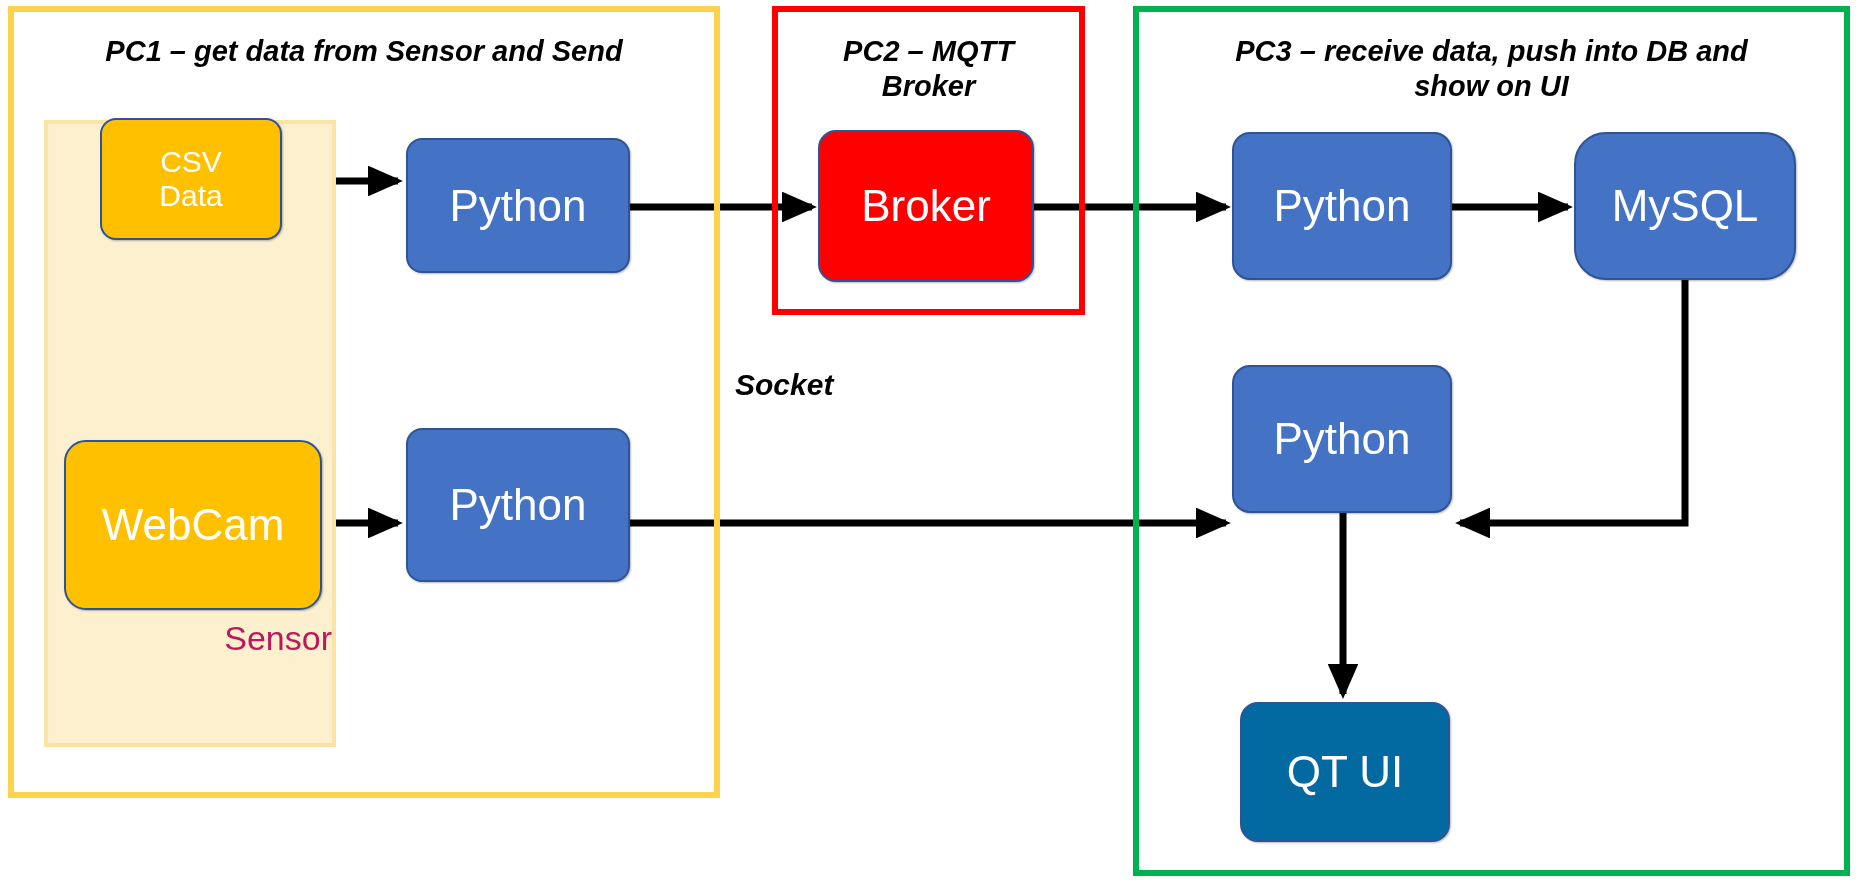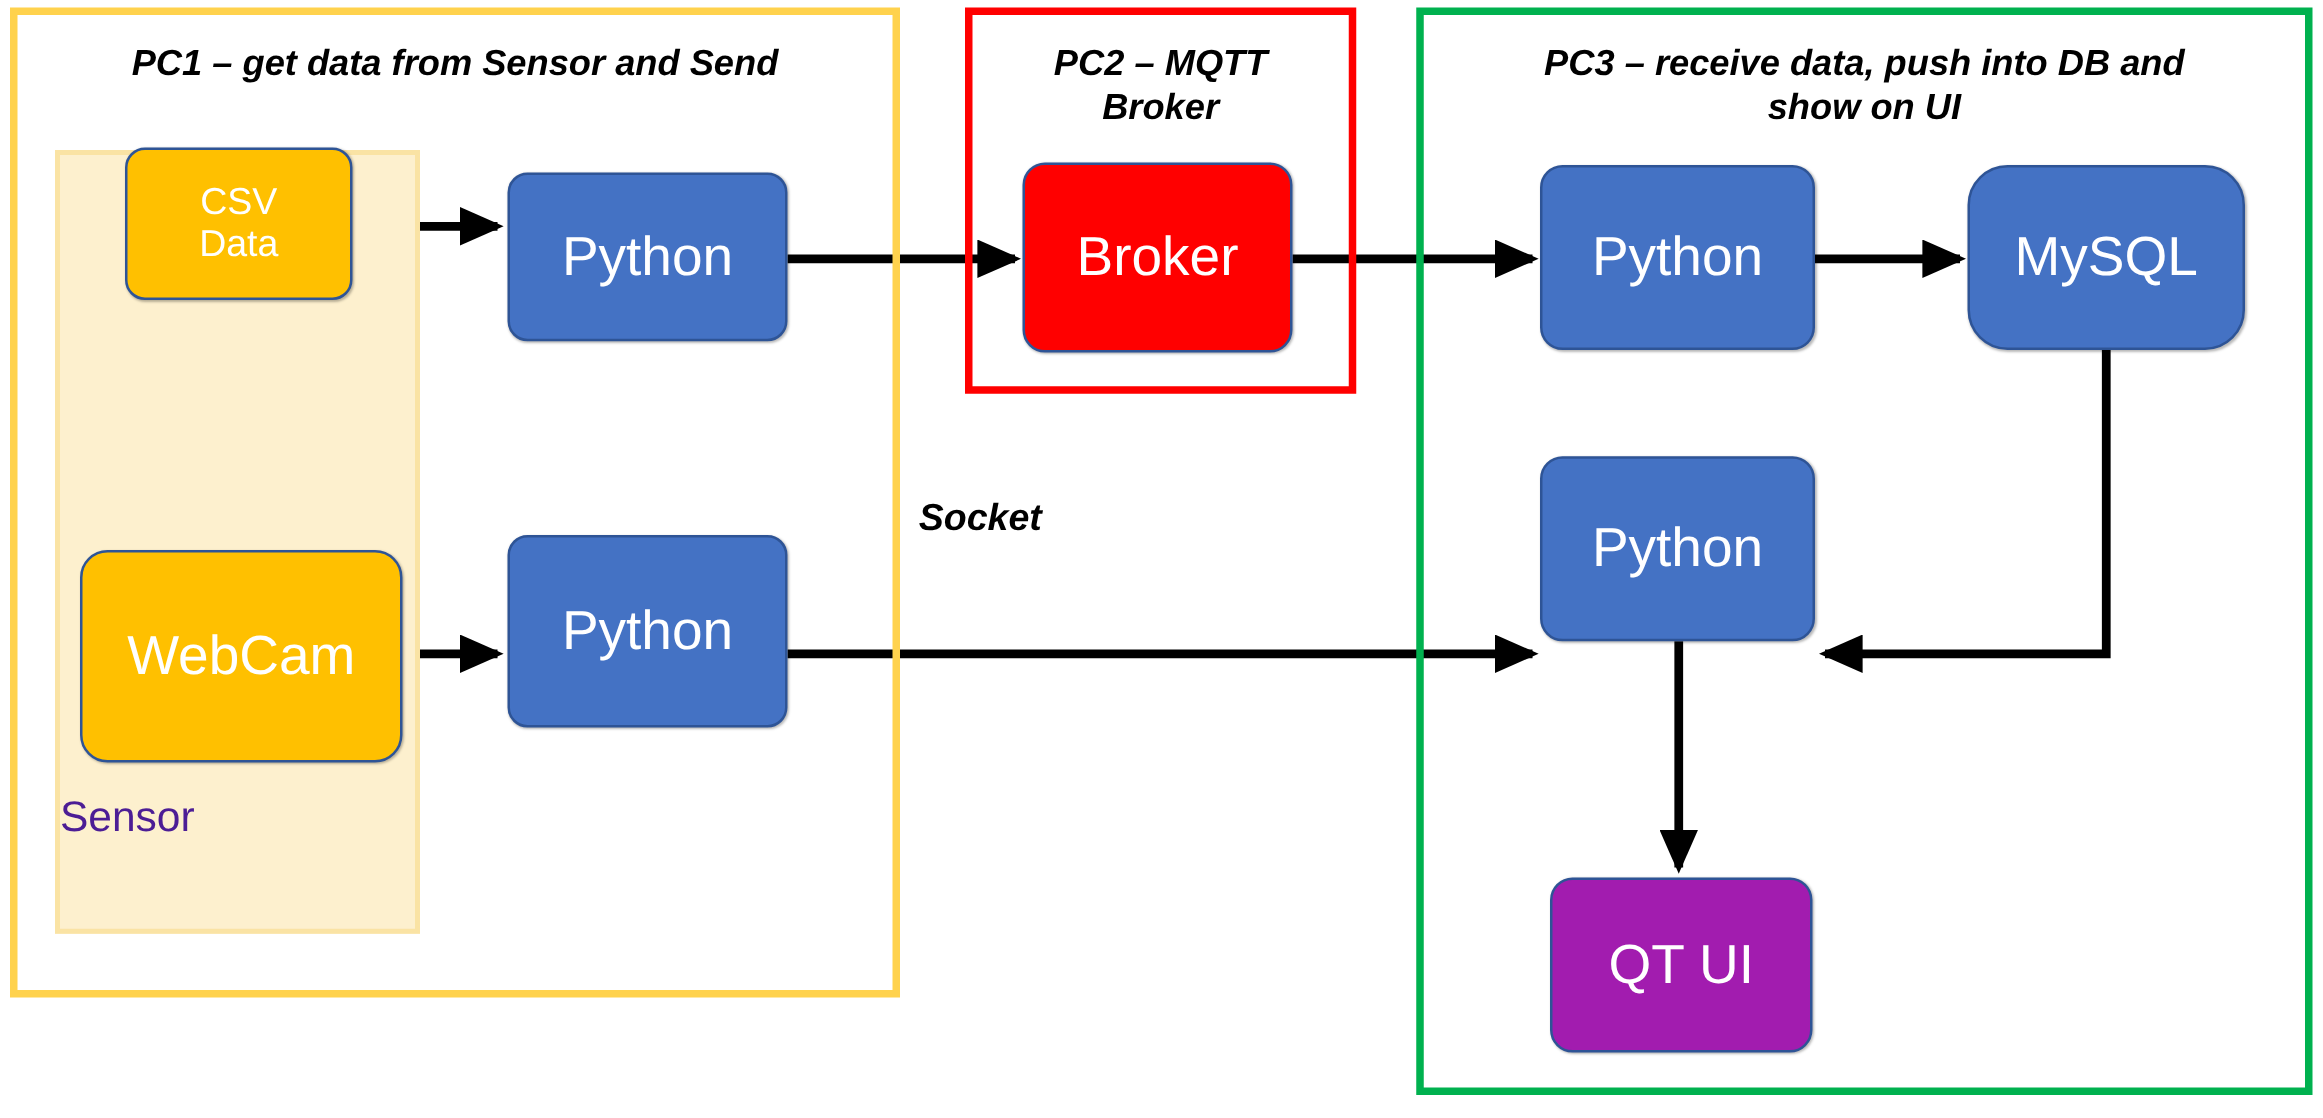--- a/index.html
+++ b/index.html
@@ -35,23 +35,22 @@
   }
   
   .subpanel {
     position: absolute;
     box-sizing: border-box;
   }
   .subpanel-label {
     position: absolute;
     left: 0;
     right: 0;
-    text-align: left;
-    color: #4c1d95;
-    margin-top: 16px;
+    text-align: right;
+    color: #be185d;
   }
   
   .node {
     position: absolute;
     box-sizing: border-box;
     display: flex;
     align-items: center;
     justify-content: center;
     text-align: center;
     color: #ffffff;
@@ -125,20 +124,20 @@
   <div id="nodes-layer">
       <div class="node" style="left: 100px; top: 118px; width: 182px; height: 122px; background: rgb(255, 192, 0); color: rgb(255, 255, 255); border-color: rgb(46, 84, 150); border-radius: 16px; font-size: 30px;">CSV
 Data</div>
       <div class="node" style="left: 406px; top: 138px; width: 224px; height: 135px; background: rgb(68, 114, 196); color: rgb(255, 255, 255); border-color: rgb(46, 84, 150); border-radius: 16px; font-size: 44px;">Python</div>
       <div class="node" style="left: 64px; top: 440px; width: 258px; height: 170px; background: rgb(255, 192, 0); color: rgb(255, 255, 255); border-color: rgb(46, 84, 150); border-radius: 22px; font-size: 44px;">WebCam</div>
       <div class="node" style="left: 406px; top: 428px; width: 224px; height: 154px; background: rgb(68, 114, 196); color: rgb(255, 255, 255); border-color: rgb(46, 84, 150); border-radius: 16px; font-size: 44px;">Python</div>
       <div class="node" style="left: 818px; top: 130px; width: 216px; height: 152px; background: rgb(255, 0, 0); color: rgb(255, 255, 255); border-color: rgb(46, 84, 150); border-radius: 18px; font-size: 44px;">Broker</div>
       <div class="node" style="left: 1232px; top: 132px; width: 220px; height: 148px; background: rgb(68, 114, 196); color: rgb(255, 255, 255); border-color: rgb(46, 84, 150); border-radius: 18px; font-size: 44px;">Python</div>
       <div class="node" style="left: 1574px; top: 132px; width: 222px; height: 148px; background: rgb(68, 114, 196); color: rgb(255, 255, 255); border-color: rgb(46, 84, 150); border-radius: 32px; font-size: 44px;">MySQL</div>
       <div class="node" style="left: 1232px; top: 365px; width: 220px; height: 148px; background: rgb(68, 114, 196); color: rgb(255, 255, 255); border-color: rgb(46, 84, 150); border-radius: 18px; font-size: 44px;">Python</div>
-      <div class="node" style="left: 1240px; top: 702px; width: 210px; height: 140px; background: #a21caf; color: rgb(255, 255, 255); border-color: rgb(46, 84, 150); border-radius: 18px; font-size: 44px;">QT UI</div>
+      <div class="node" style="left: 1240px; top: 702px; width: 210px; height: 140px; background: #0369a1; color: rgb(255, 255, 255); border-color: rgb(46, 84, 150); border-radius: 18px; font-size: 44px;">QT UI</div>
     </div>
 
   <div id="edge-labels-layer">
-      <div class="edge-label" style="left: 735px; top: 398px; font-size: 30px;">Socket</div>
+      <div class="edge-label" style="left: 735px; top: 368px; font-size: 30px;">Socket</div>
     </div>
 
 </div>
 
 </body></html>

